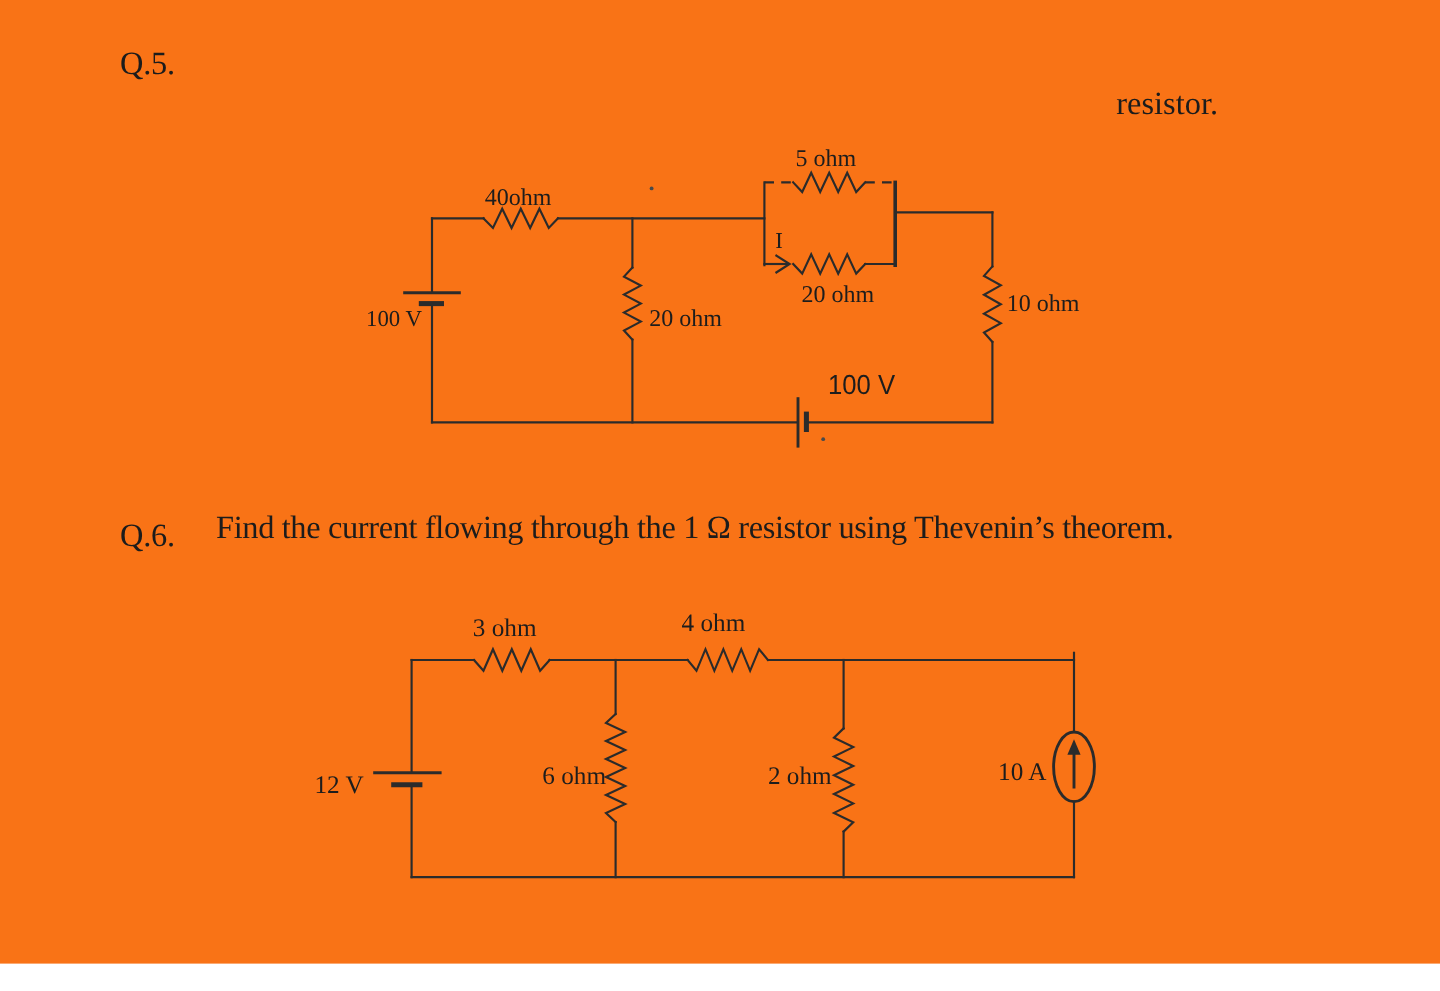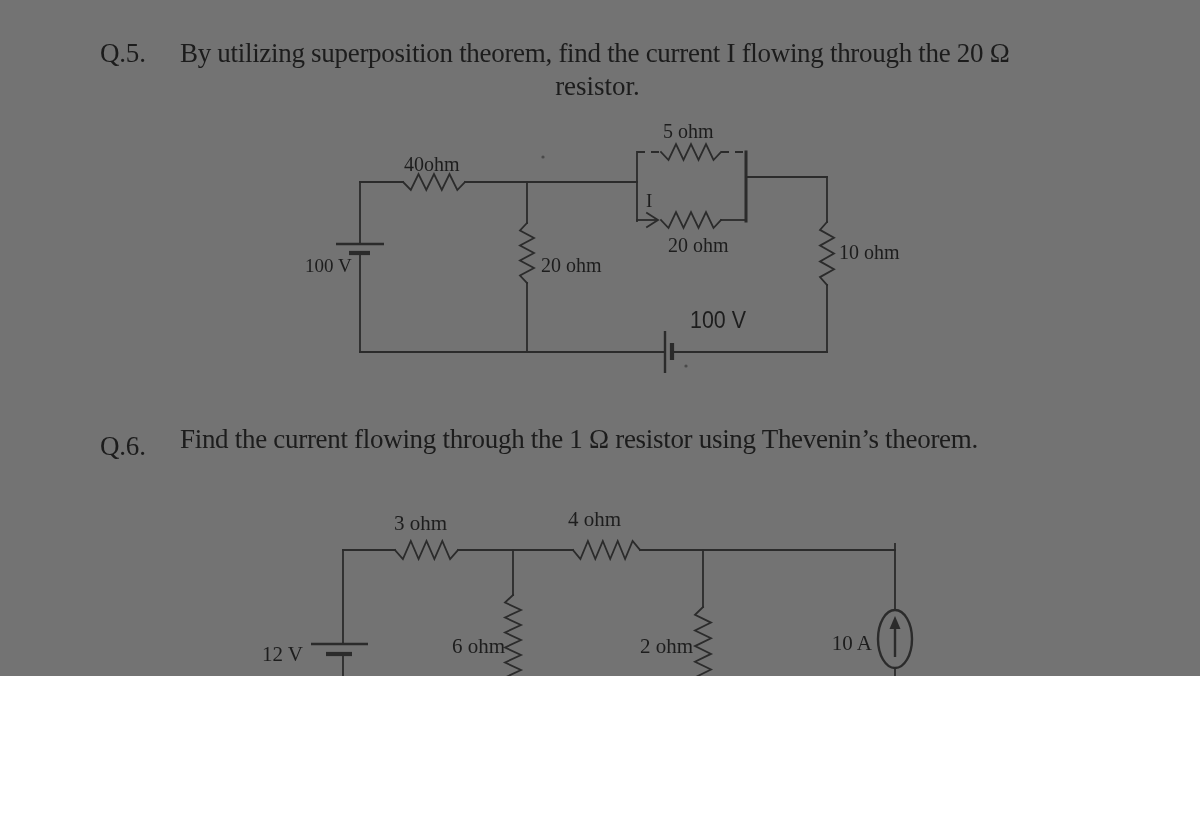--- a/index.html
+++ b/index.html
@@ -1,40 +1,40 @@
 <!DOCTYPE html>
 <html><head>
 <meta charset="utf-8">
 <style>
   html,body{margin:0;padding:0;}
   body{background:#ffffff;}
   .page{
     position:relative;
-    width:1200px;height:676px;
-    background:#737373;
+    width:1200px;height:803px;
+    background:#f97316;
     overflow:hidden;
     font-family:"Liberation Serif", serif;
     color:#1c1c1c;
   }
   .qnum{
     position:absolute;
     font-size:27px;
     letter-spacing:-0.2px;
     white-space:nowrap;
   }
   .qtext{
     position:absolute;
     font-size:27px;
     letter-spacing:-0.3px;
     white-space:nowrap;
   }
   .qtext2{
     position:absolute;
     font-size:27px;
-    text-align:center;
+    text-align:right;
     white-space:nowrap;
   }
   svg.circuits{
     position:absolute;left:0;top:0;
   }
   svg.circuits .wire{
     stroke:#2b2b2b;stroke-width:1.8;fill:none;stroke-linecap:square;
   }
   svg.circuits .wire-thick{
     stroke:#2b2b2b;stroke-width:3;fill:none;stroke-linecap:square;
@@ -64,21 +64,20 @@
   }
   svg.circuits .arrowfill{fill:#2b2b2b;stroke:none;}
   svg.circuits .dot{fill:#4a4a4a;stroke:none;}
 </style>
 </head>
 <body>
 
 <div class="page">
 
   <div class="qnum" style="left:100px;top:38px;">Q.5.</div>
-  <div class="qtext" style="left:180px;top:38px;">By utilizing superposition theorem, find the current I flowing through the 20 Ω</div>
   <div class="qtext2" style="left:180px;top:71px;width:835px;">resistor.</div>
 
   <div class="qnum" style="left:100px;top:431px;font-family:Liberation Serif, serif;">Q.6.</div>
   <div class="qtext" style="left:180px;top:424px;">Find the current flowing through the 1 Ω resistor using Thevenin’s theorem.</div>
 
   <svg class="circuits" width="1200" height="826" viewBox="0 0 1200 826">
 
     <g>
 
       <path class="wire" d="M360,182 V243"></path>

